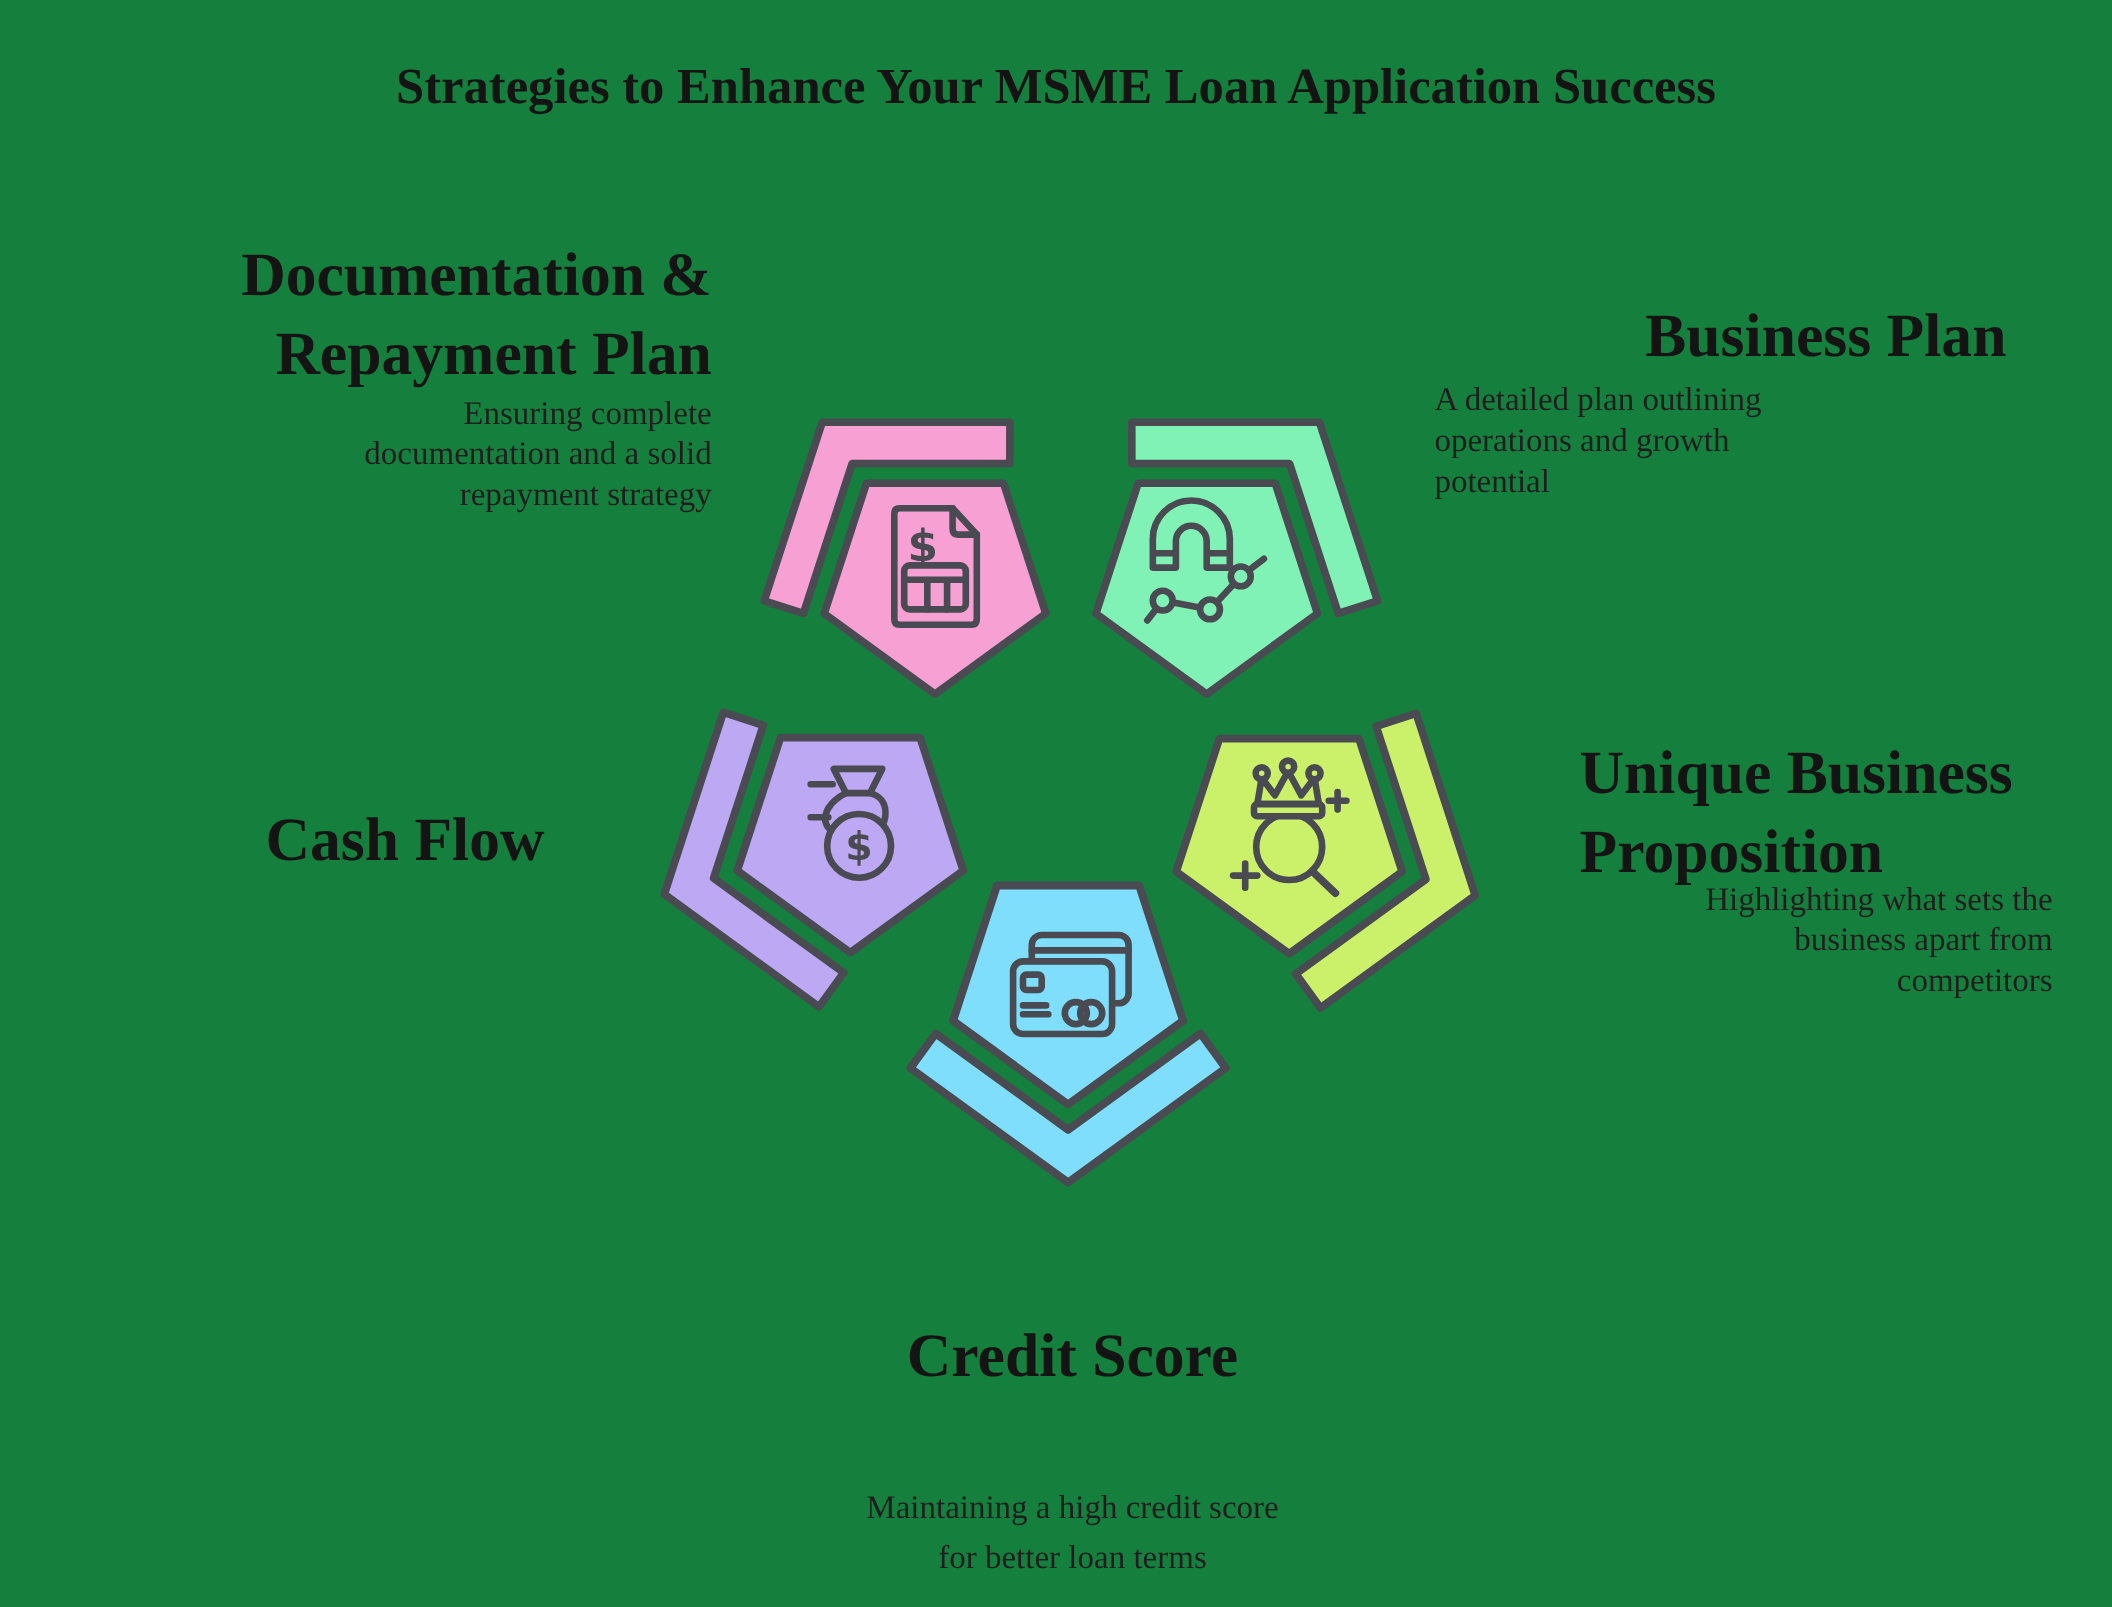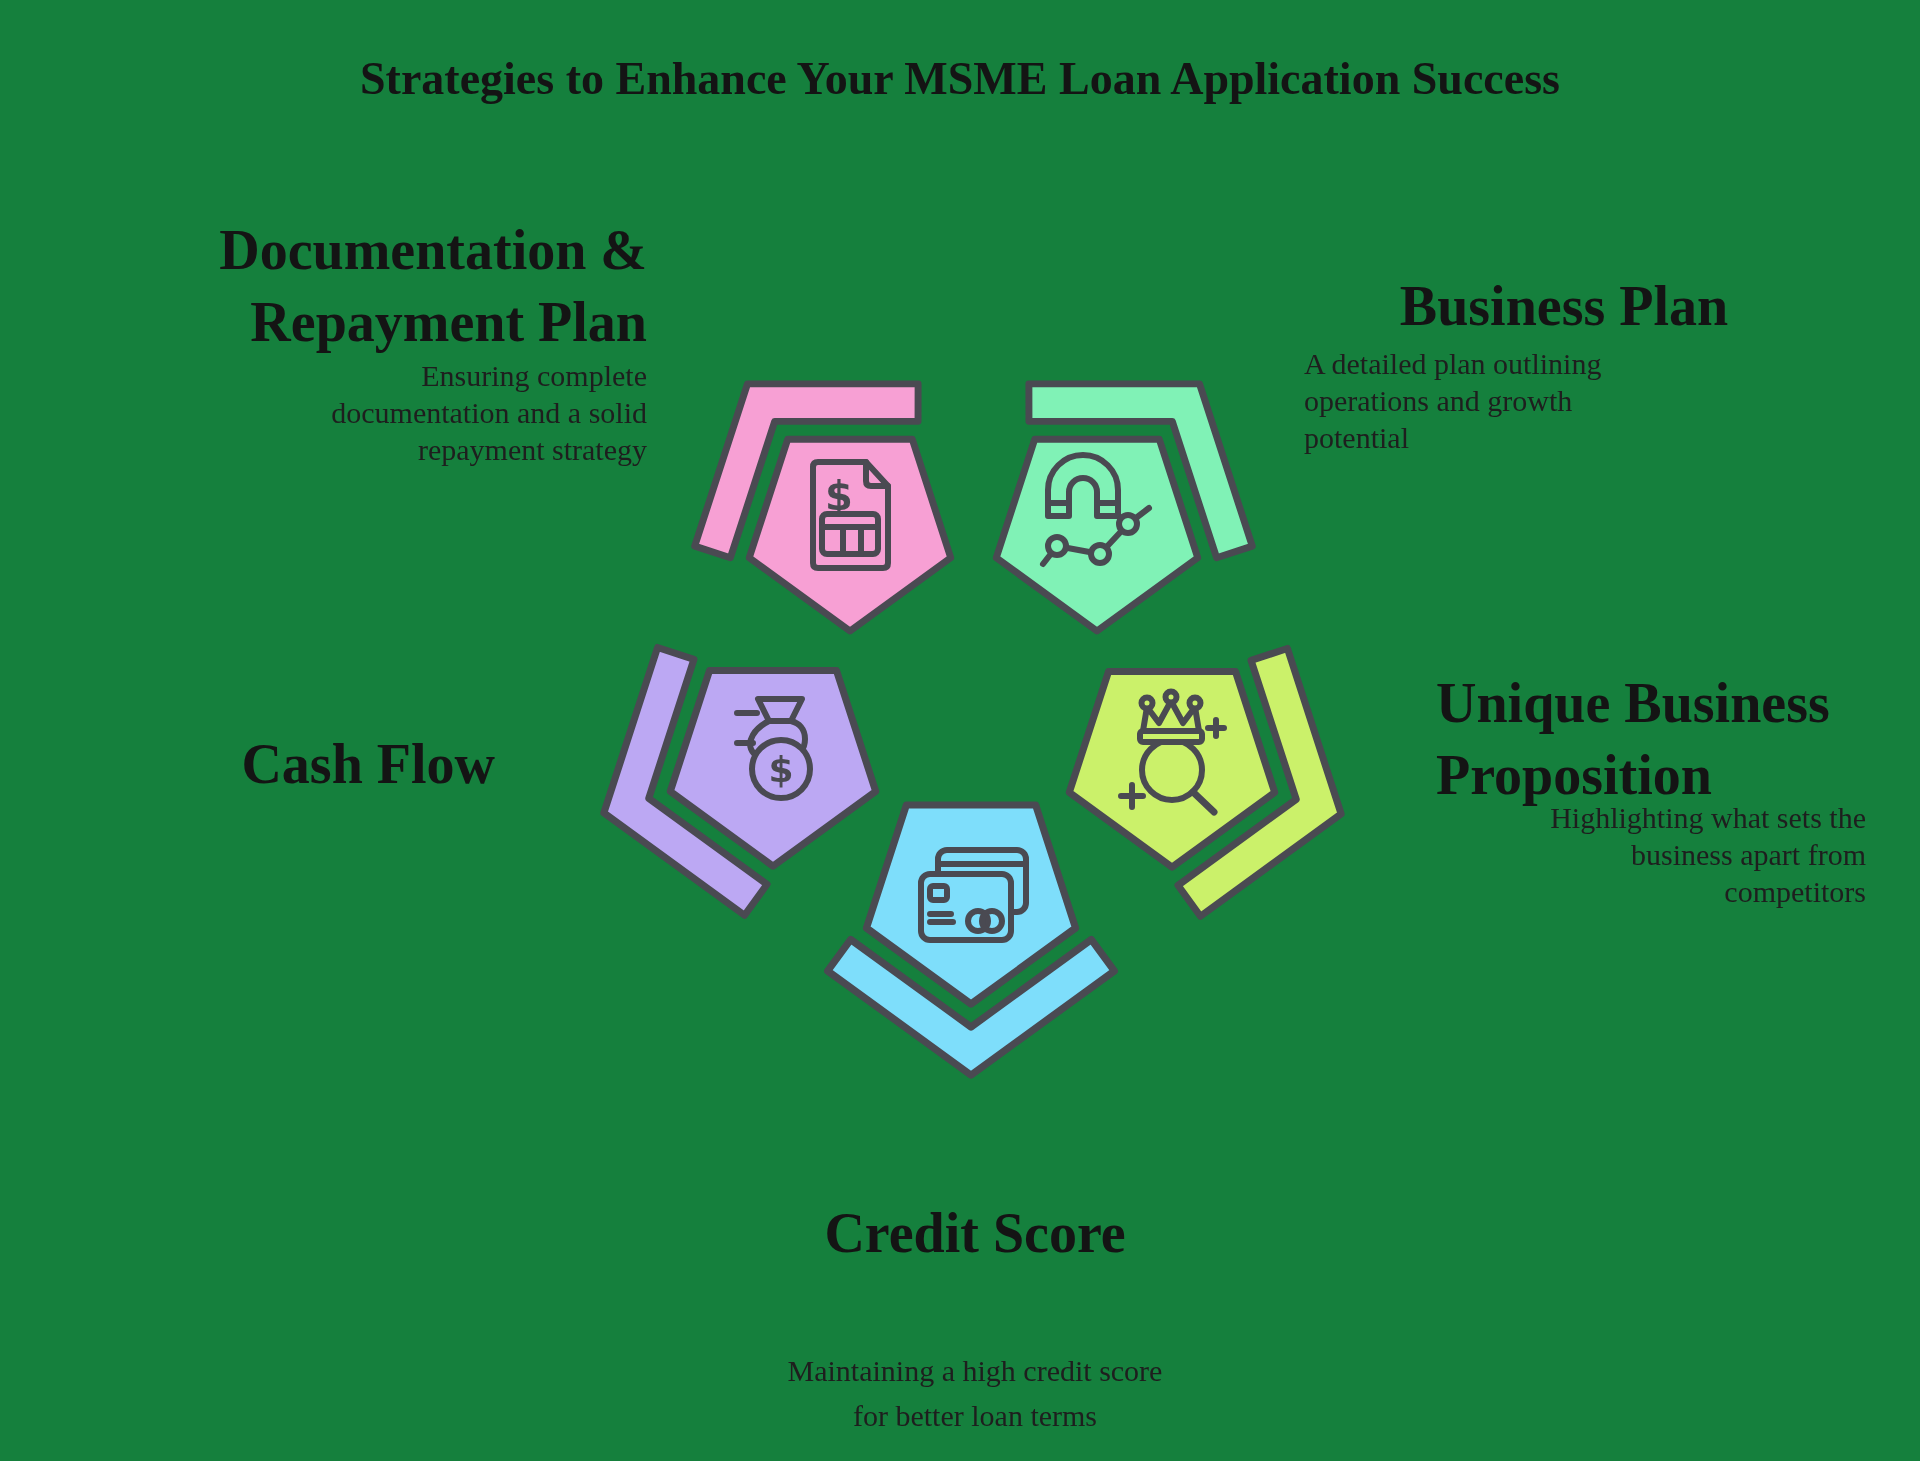--- a/index.html
+++ b/index.html
@@ -15,21 +15,21 @@
   .heading {
     position:absolute; font-size:56px; font-weight:700; line-height:1.28;
     white-space:pre-line; color:#141414;
   }
   .desc {
     position:absolute; font-size:30px; line-height:1.24;
     white-space:pre-line; color:#1e1e1e;
   }
   #doc-h    { right:1273px; top:215px;  width:520px; text-align:right; }
   #doc-d    { right:1273px; top:357px;  width:430px; text-align:right; }
-  #biz-h    { left:1304px;  top:271px;  width:520px; text-align:center; }
+  #biz-h    { left:1304px;  top:271px;  width:520px; text-align:right; }
   #biz-d    { left:1304px;  top:345px;  width:390px; text-align:left; }
   #cash-h   { right:1425px; top:729px;  width:520px; text-align:right; }
   #cash-d   { right:1425px; top:806px;  width:460px; text-align:right; }
   #usp-h    { left:1436px;  top:668px;  width:470px; text-align:left; }
   #usp-d    { left:1456px;  top:799px;  width:410px; text-align:right; }
   #credit-h { left:675px;   top:1198px; width:600px; text-align:center; }
   #credit-d { left:715px;   top:1348px; width:520px; text-align:center; line-height:1.5; }
   #diagram  { position:absolute; left:540px; top:280px; width:880px; height:840px; }
 </style>
 </head>

